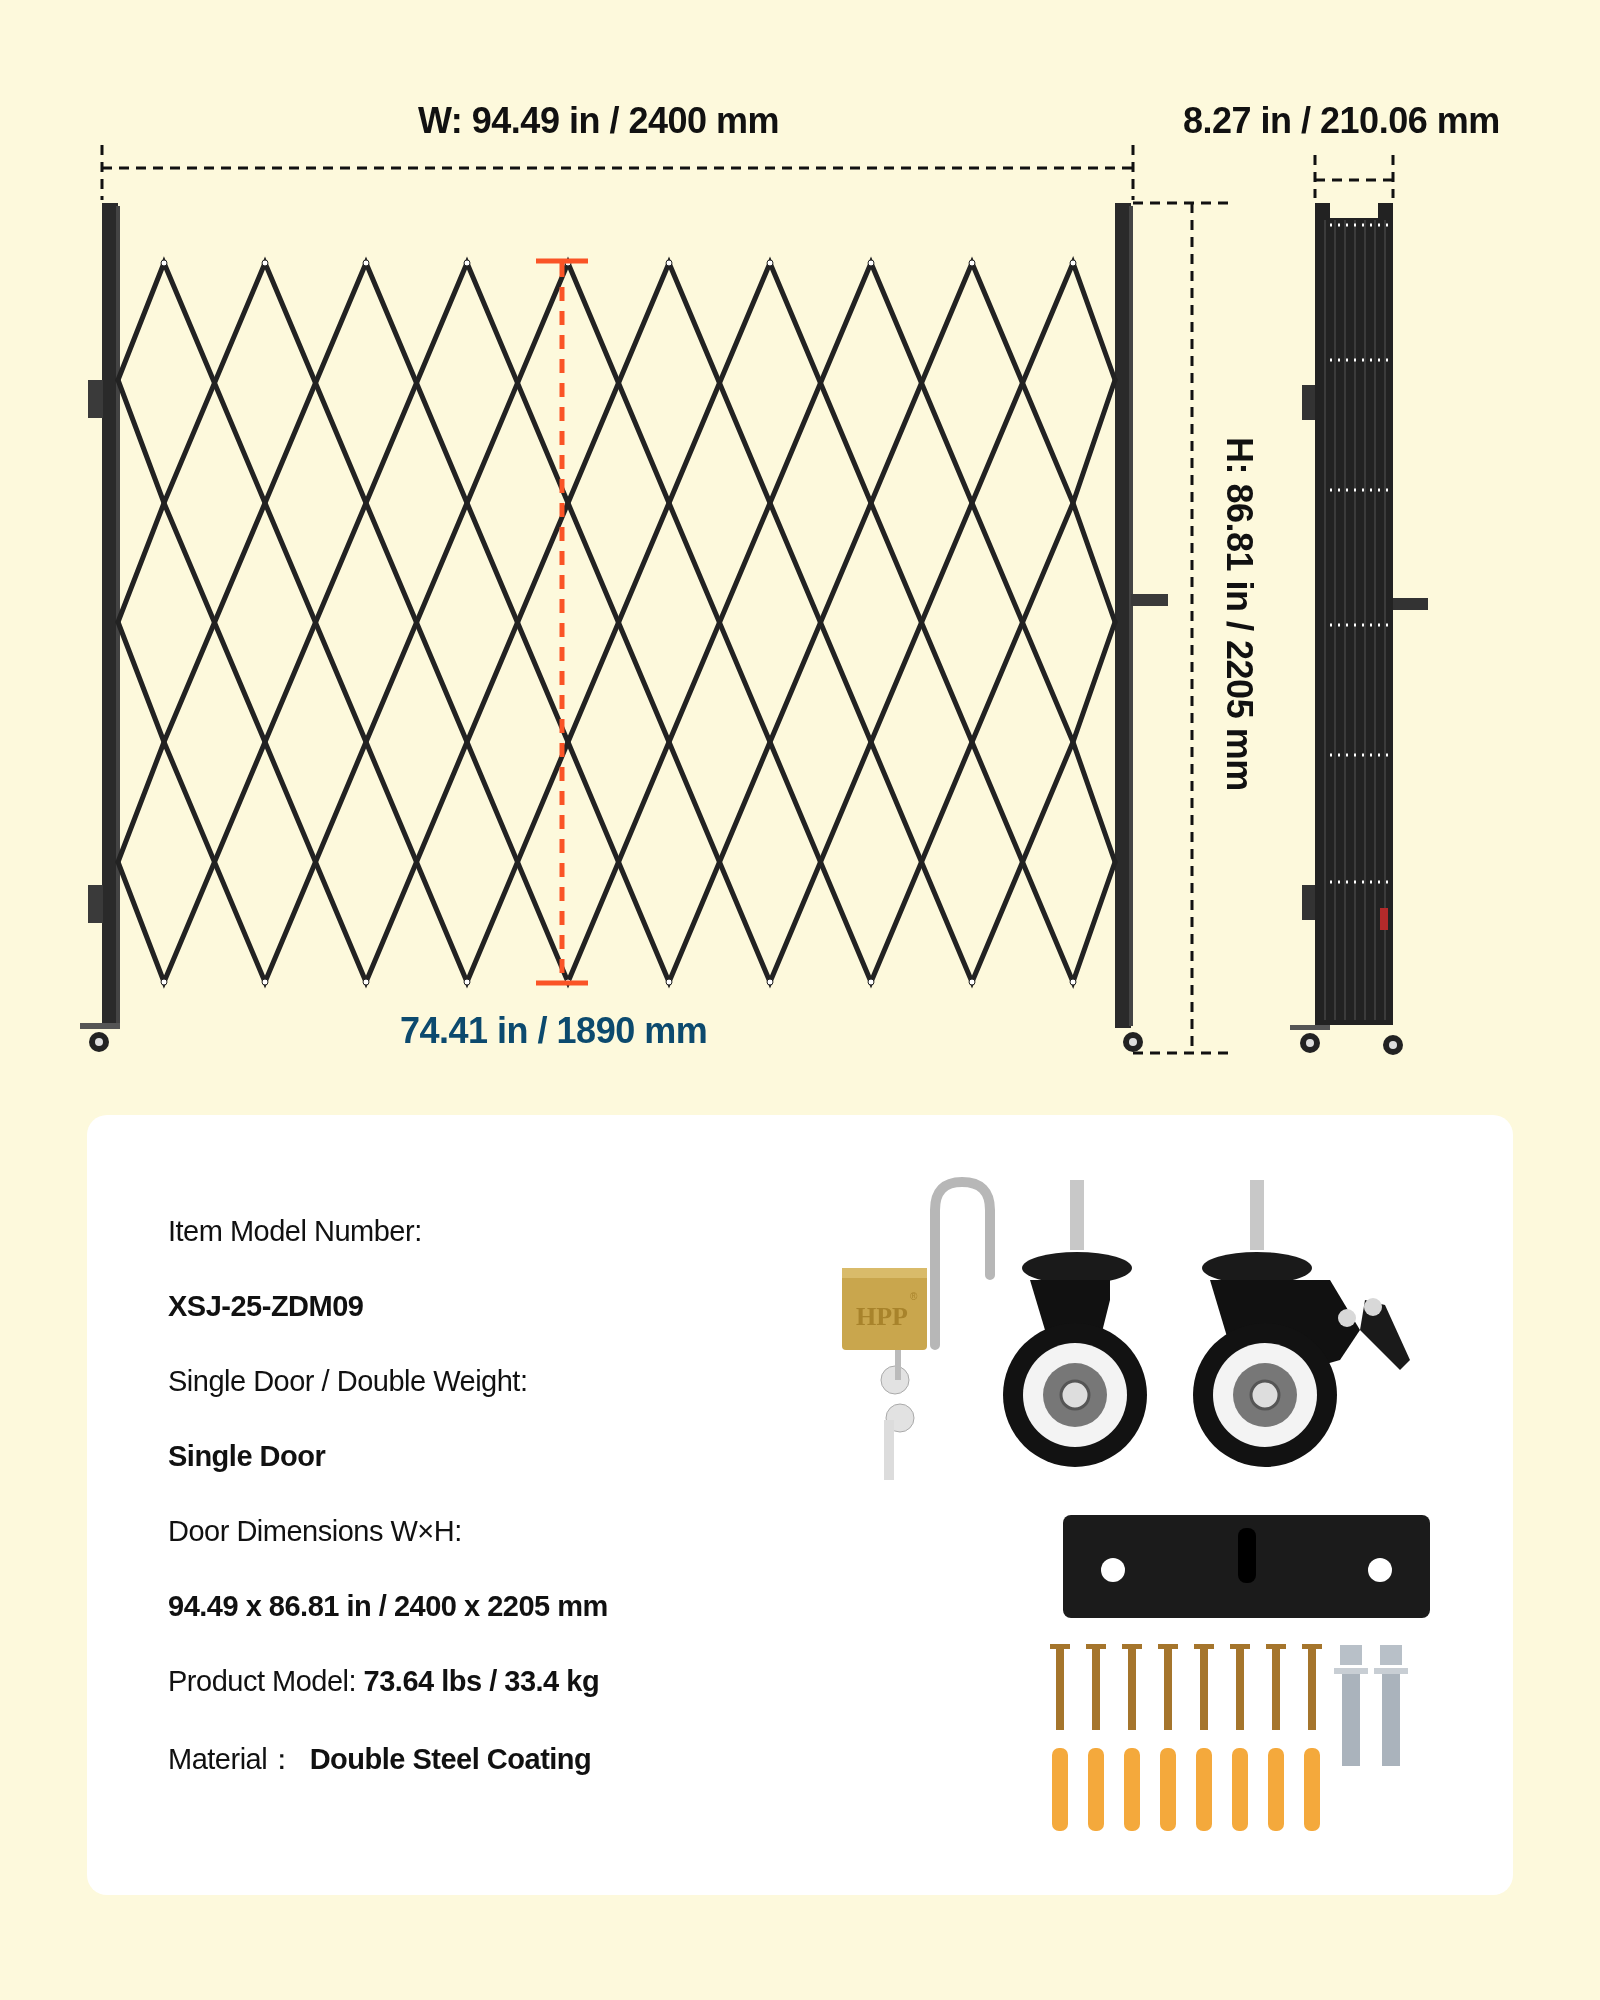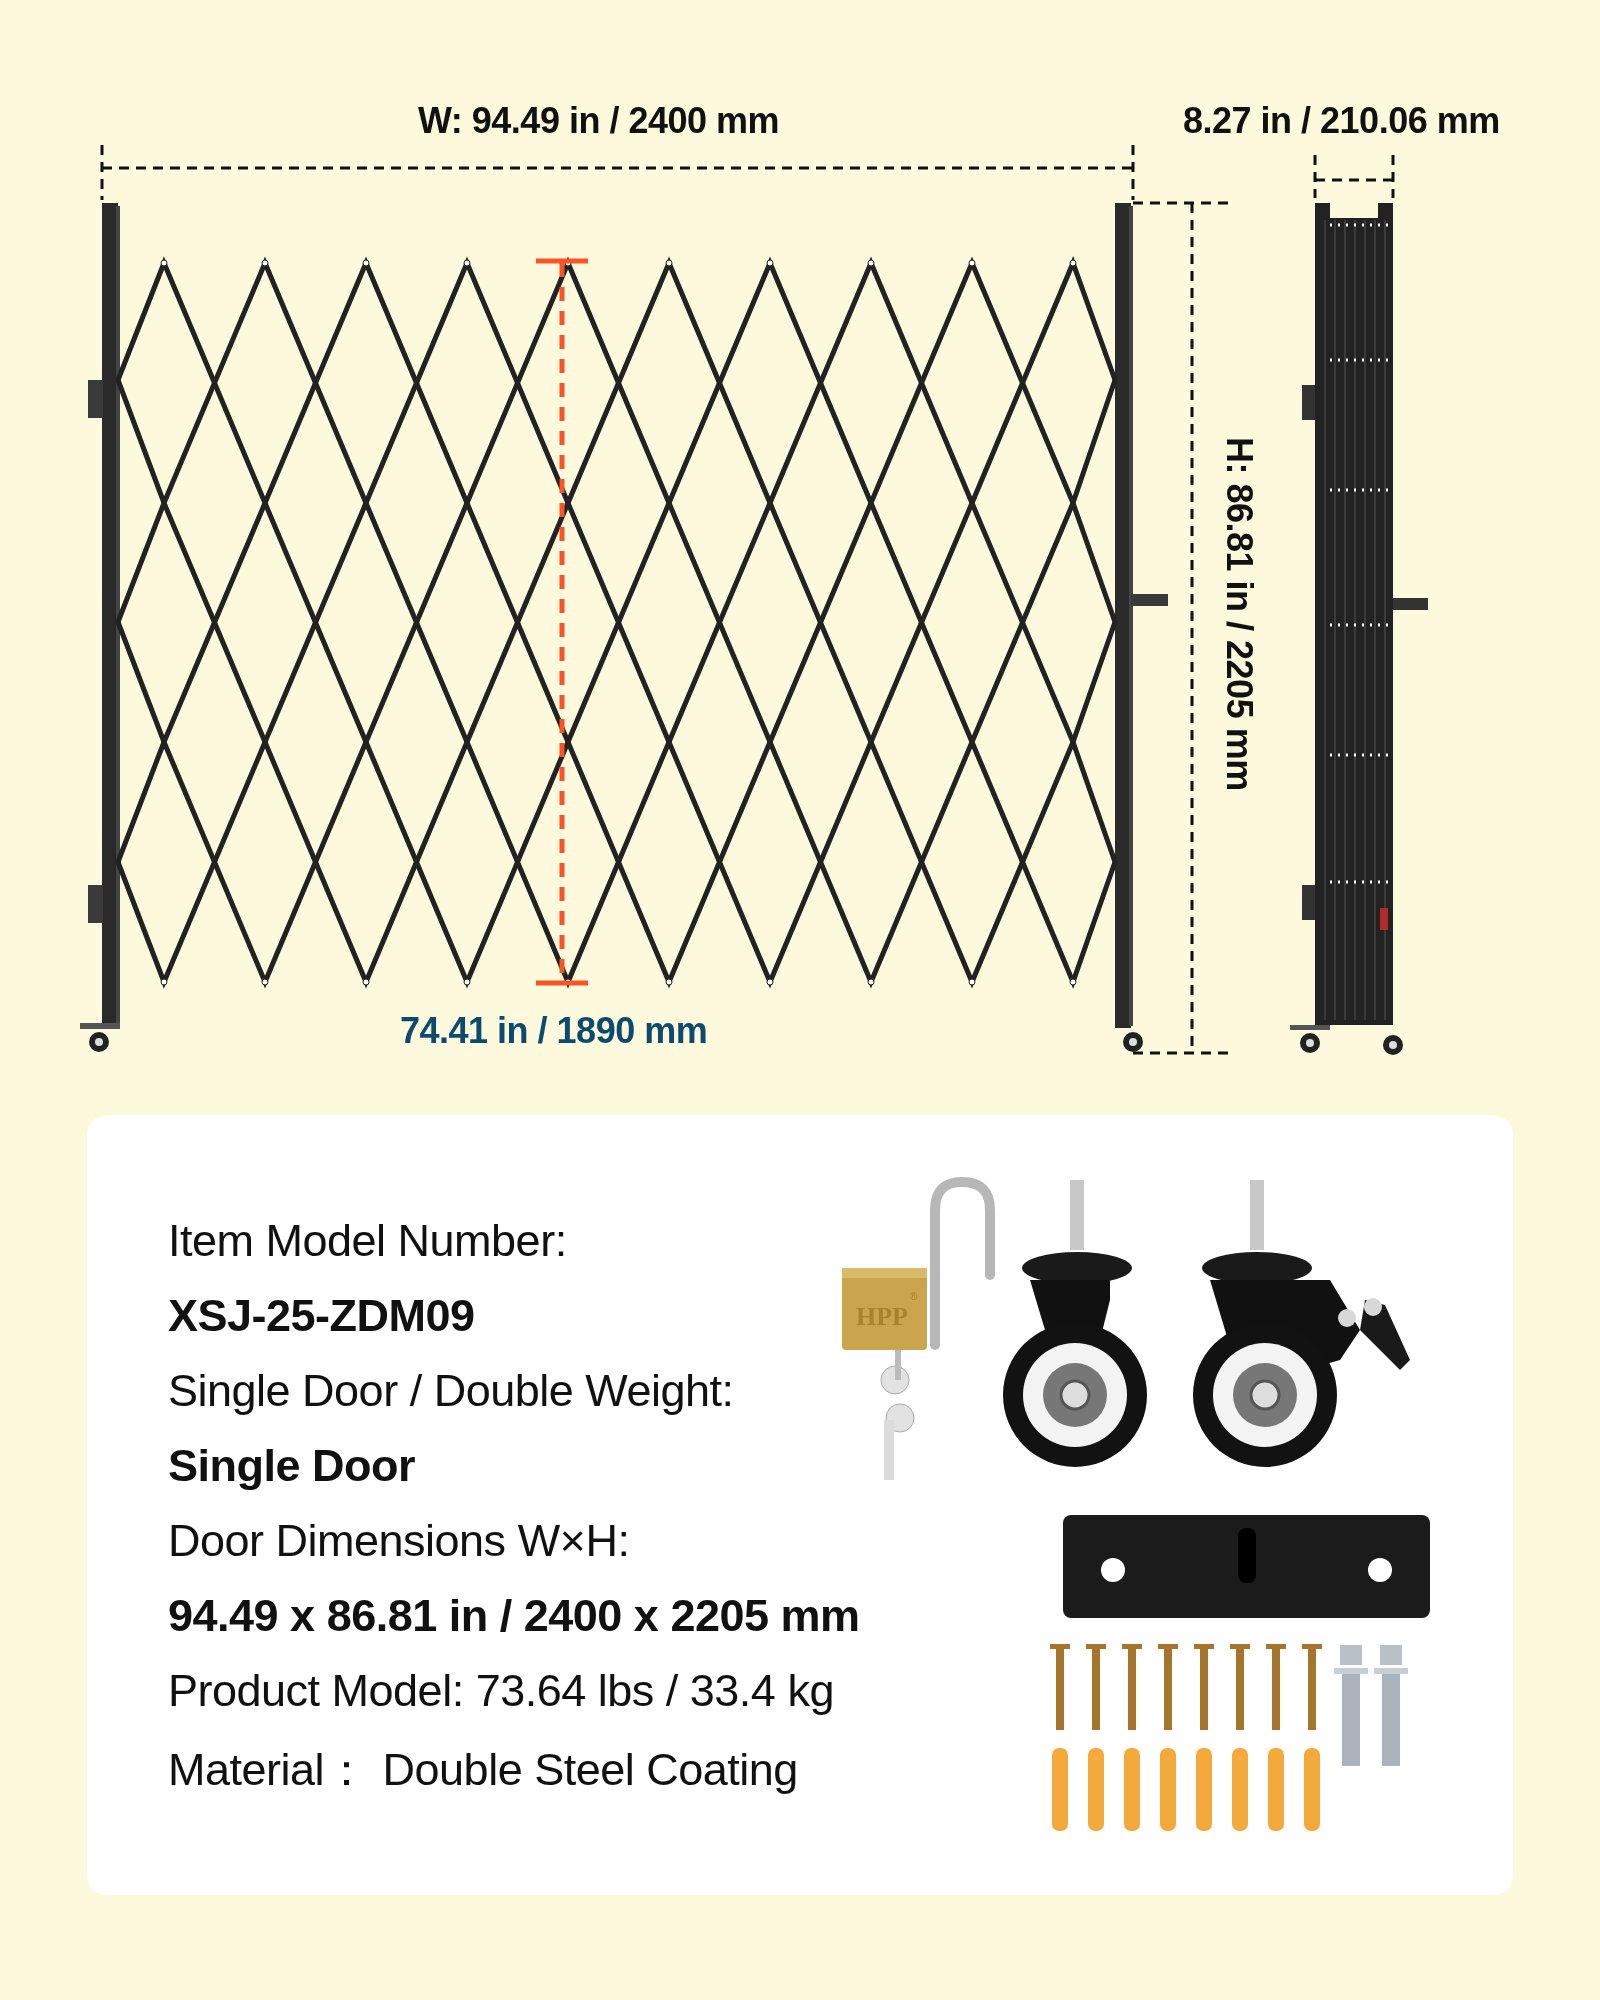--- a/index.html
+++ b/index.html
@@ -2,24 +2,24 @@
 <html><head>
 <meta charset="utf-8">
 <style>
   html,body{margin:0;padding:0;}
   body{width:1600px;height:2000px;background:#fdf9dc;position:relative;overflow:hidden;font-family:"Liberation Sans","DejaVu Sans",sans-serif;color:#111;}
   .abs{position:absolute;}
   .dim-label{font-weight:bold;font-size:36px;letter-spacing:-0.5px;white-space:nowrap;color:#111;}
   .dim-label.orange{color:#0c4a6e;}
   .vert-label{transform:rotate(90deg);transform-origin:left top;}
   .card{position:absolute;left:87px;top:1115px;width:1426px;height:780px;background:#ffffff;border-radius:20px;}
-  .spec{position:absolute;left:168px;font-size:45px;white-space:nowrap;letter-spacing:-0.5px;}
+  .spec{position:absolute;left:168px;font-size:29px;white-space:nowrap;letter-spacing:-0.5px;}
   .spec.reg{font-weight:normal;}
   .spec.bold{font-weight:bold;}
-  .spec b{font-weight:normal;text-align:center;}
+  .spec b{font-weight:bold;text-align:center;}
   svg{position:absolute;left:0;top:0;}
 </style>
 </head>
 <body>
 
 <svg width="1600" height="1100" viewBox="0 0 1600 1100">
 
   <g stroke="#111" stroke-width="3" stroke-dasharray="10,7" fill="none">
     <line x1="102" y1="168" x2="1133" y2="168"></line>
     <line x1="102" y1="145" x2="102" y2="200"></line>

